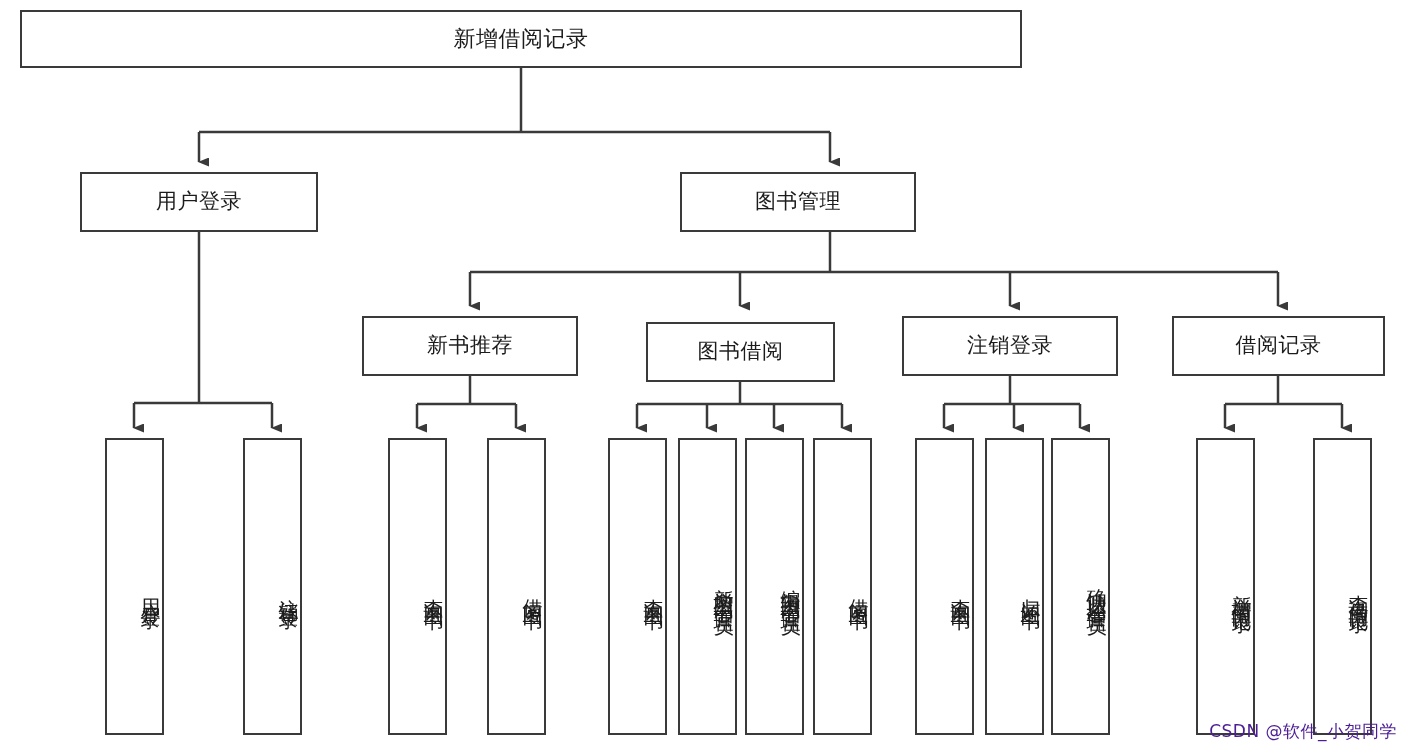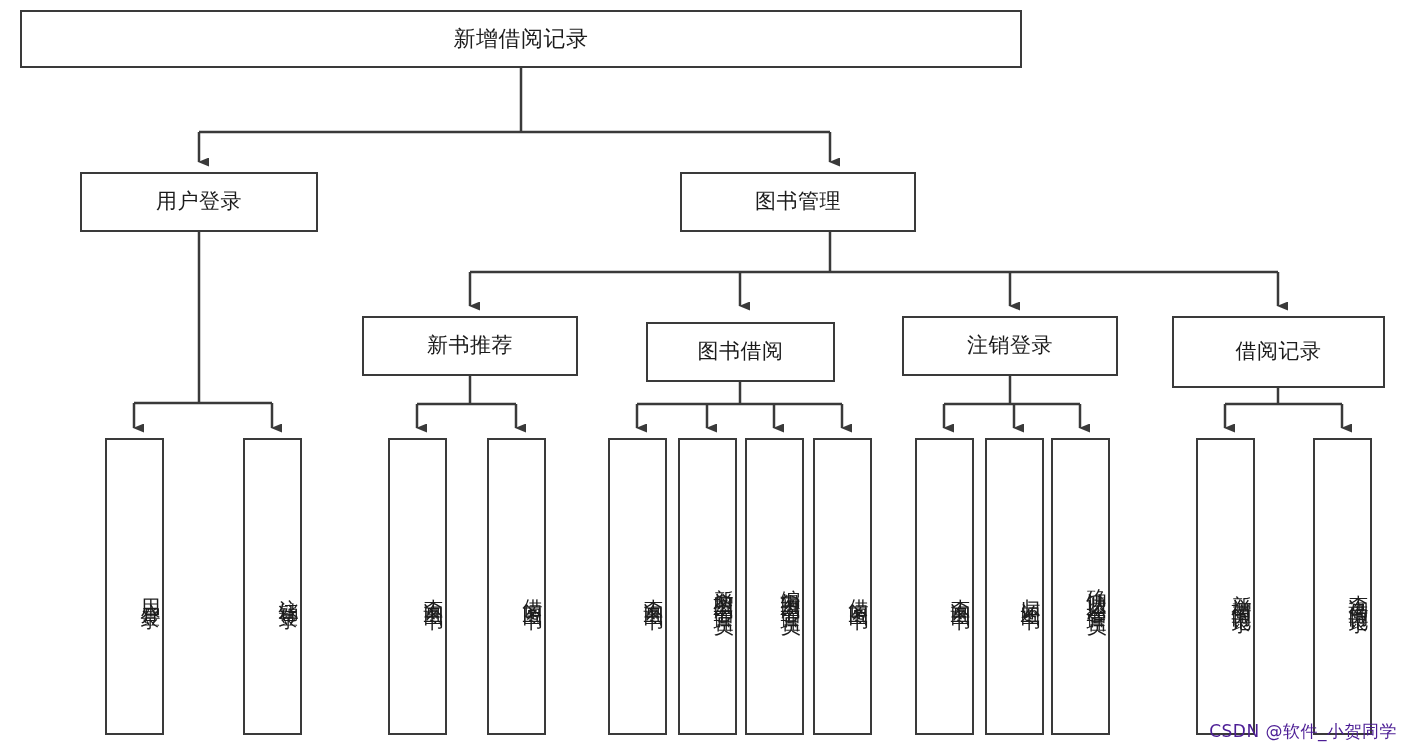--- a/index.html
+++ b/index.html
@@ -140,21 +140,21 @@
 
   <div class="node h" style="left: 362px; top: 316px; width: 216px; height: 60px; justify-content: center;">
     <span>新书推荐</span>
   </div>
   <div class="node h" style="left: 632px; top: 322px; width: 189px; height: 60px; margin-left: 14px;">
     <span>图书借阅</span>
   </div>
   <div class="node h" style="left: 902px; top: 316px; width: 216px; height: 60px;">
     <span>注销登录</span>
   </div>
-  <div class="node h" style="left: 1172px; top: 316px; width: 213px; height: 72px;">
+  <div class="node h" style="left: 1172px; top: 316px; width: 213px; height: 60px;">
     <span>借阅记录</span>
   </div>
 
   <div class="node v" style="left: 105px; top: 438px; width: 59px; height: 297px;">
     <span class="vlabel">用户登录</span>
   </div>
   <div class="node v" style="left: 243px; top: 438px; width: 59px; height: 297px;">
     <span class="vlabel">注销登录</span>
   </div>
   <div class="node v" style="left: 388px; top: 438px; width: 59px; height: 297px;">

